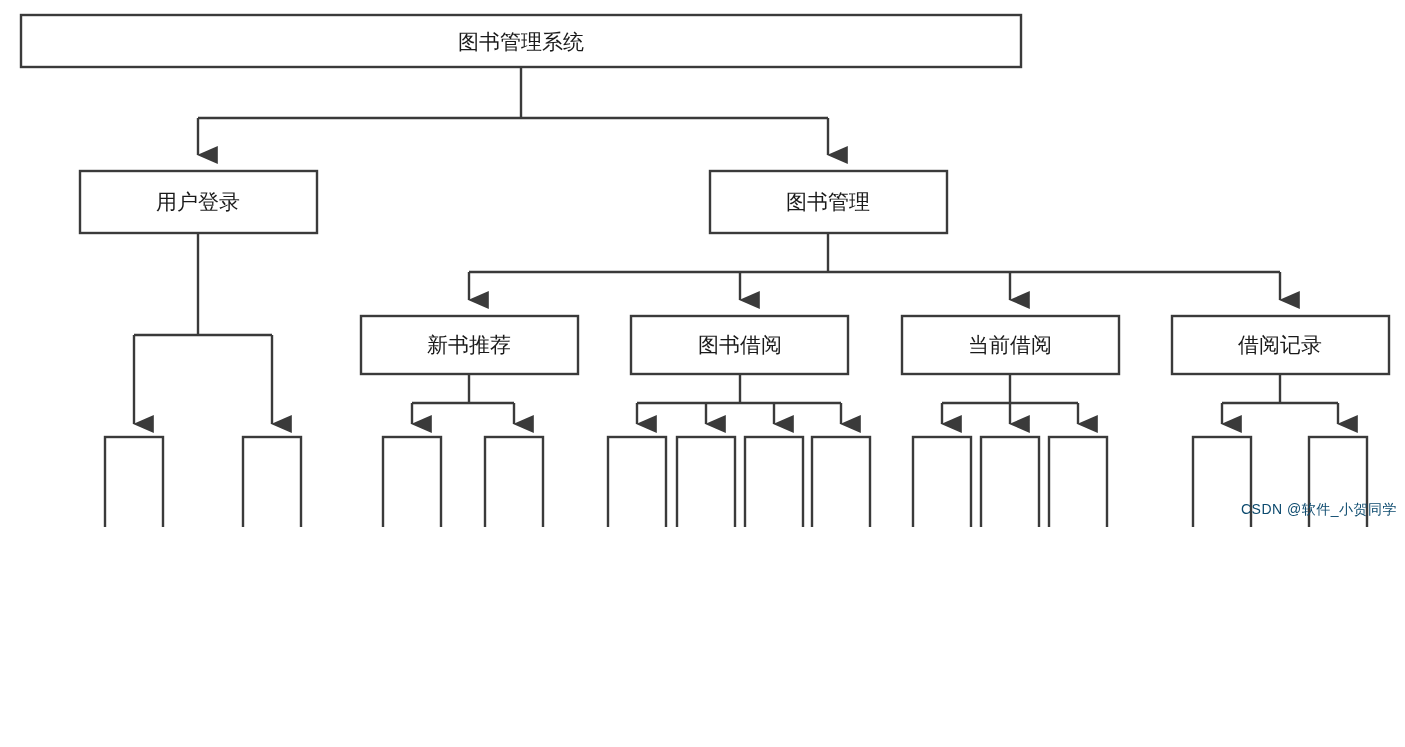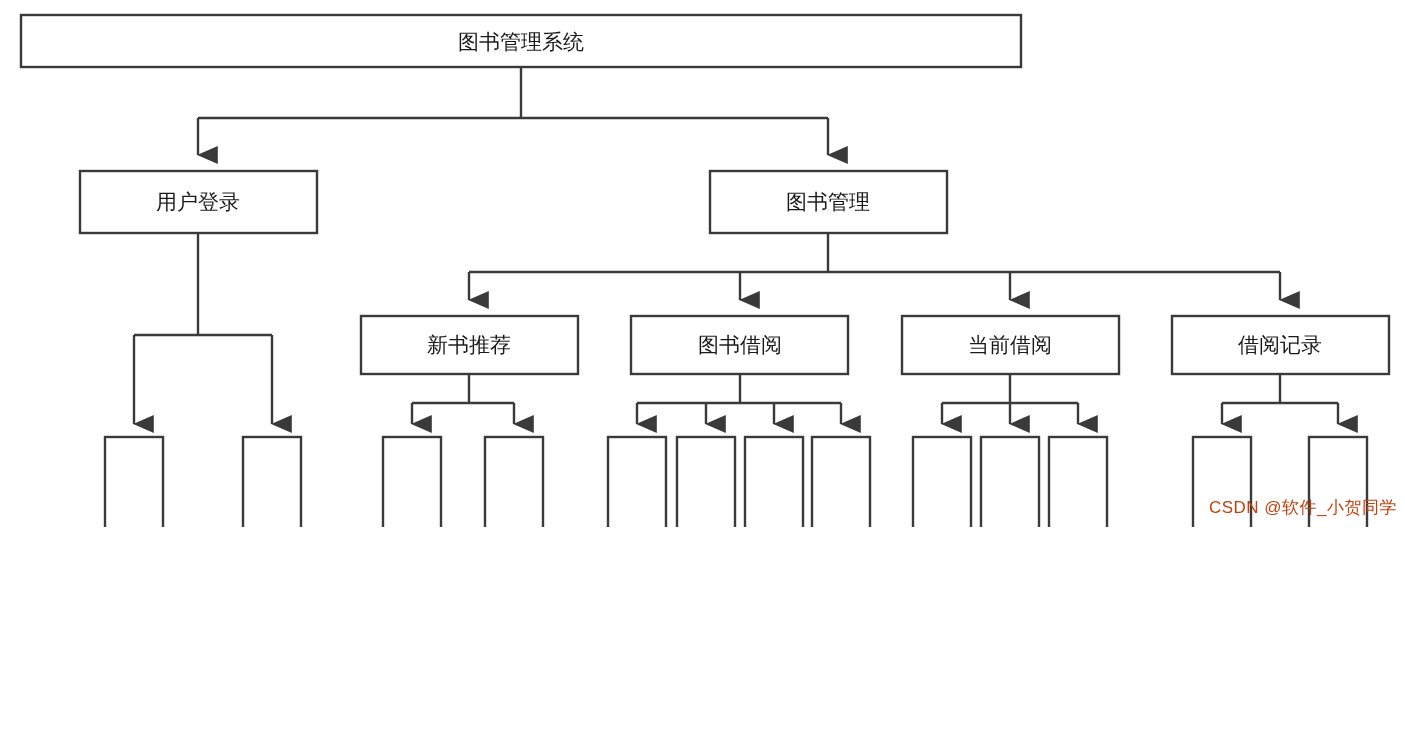--- a/index.html
+++ b/index.html
@@ -41,22 +41,22 @@
     fill: #1a1a1a;
     font-size: 21px;
     text-anchor: middle;
     dominant-baseline: middle;
   }
   .watermark {
     position: absolute;
     right: 8px;
     bottom: 8px;
     font-family: "Liberation Sans", "DejaVu Sans", sans-serif;
-    font-size: 17px;
-    color: #c2410c;
+    font-size: 14px;
+    color: #0c4a6e;
     letter-spacing: 0.5px;
     white-space: nowrap;
     user-select: none;
   }
 </style>
 </head>
 <body>
 
 <div id="stage">
 

